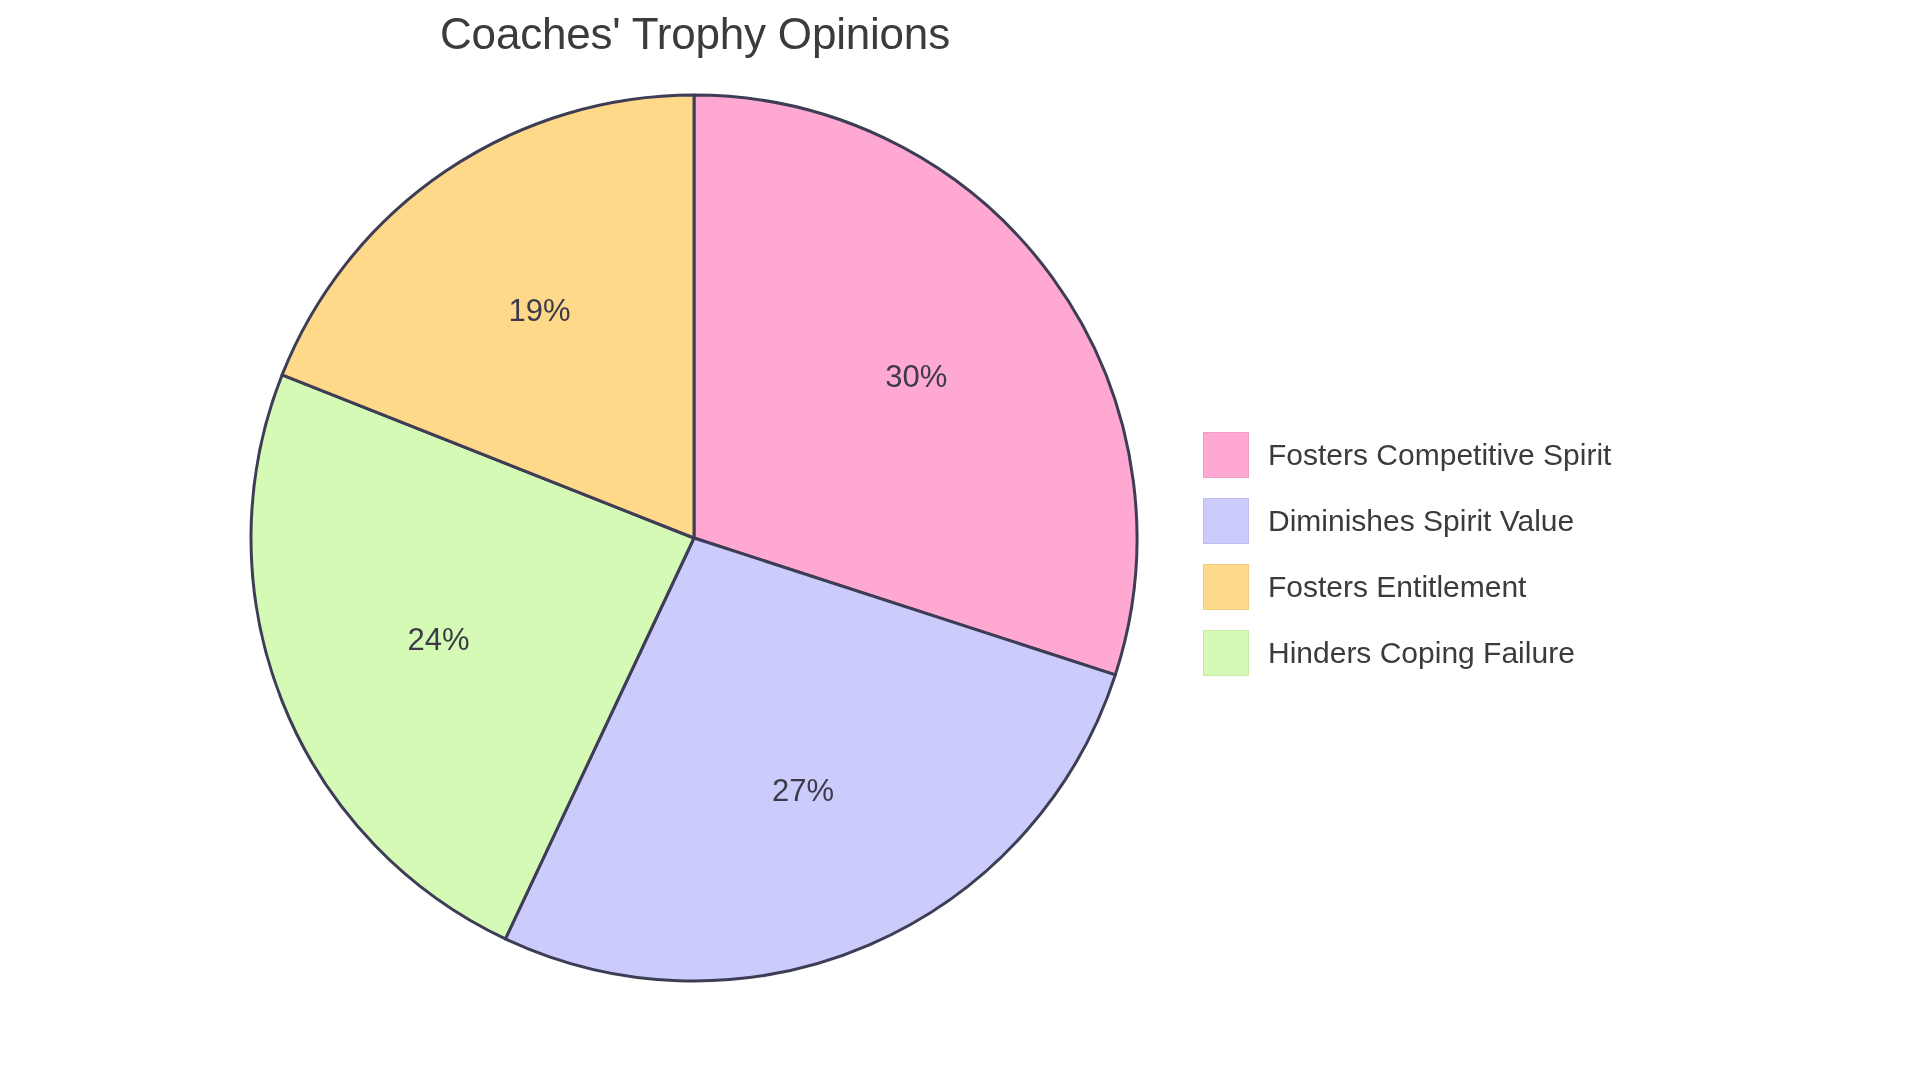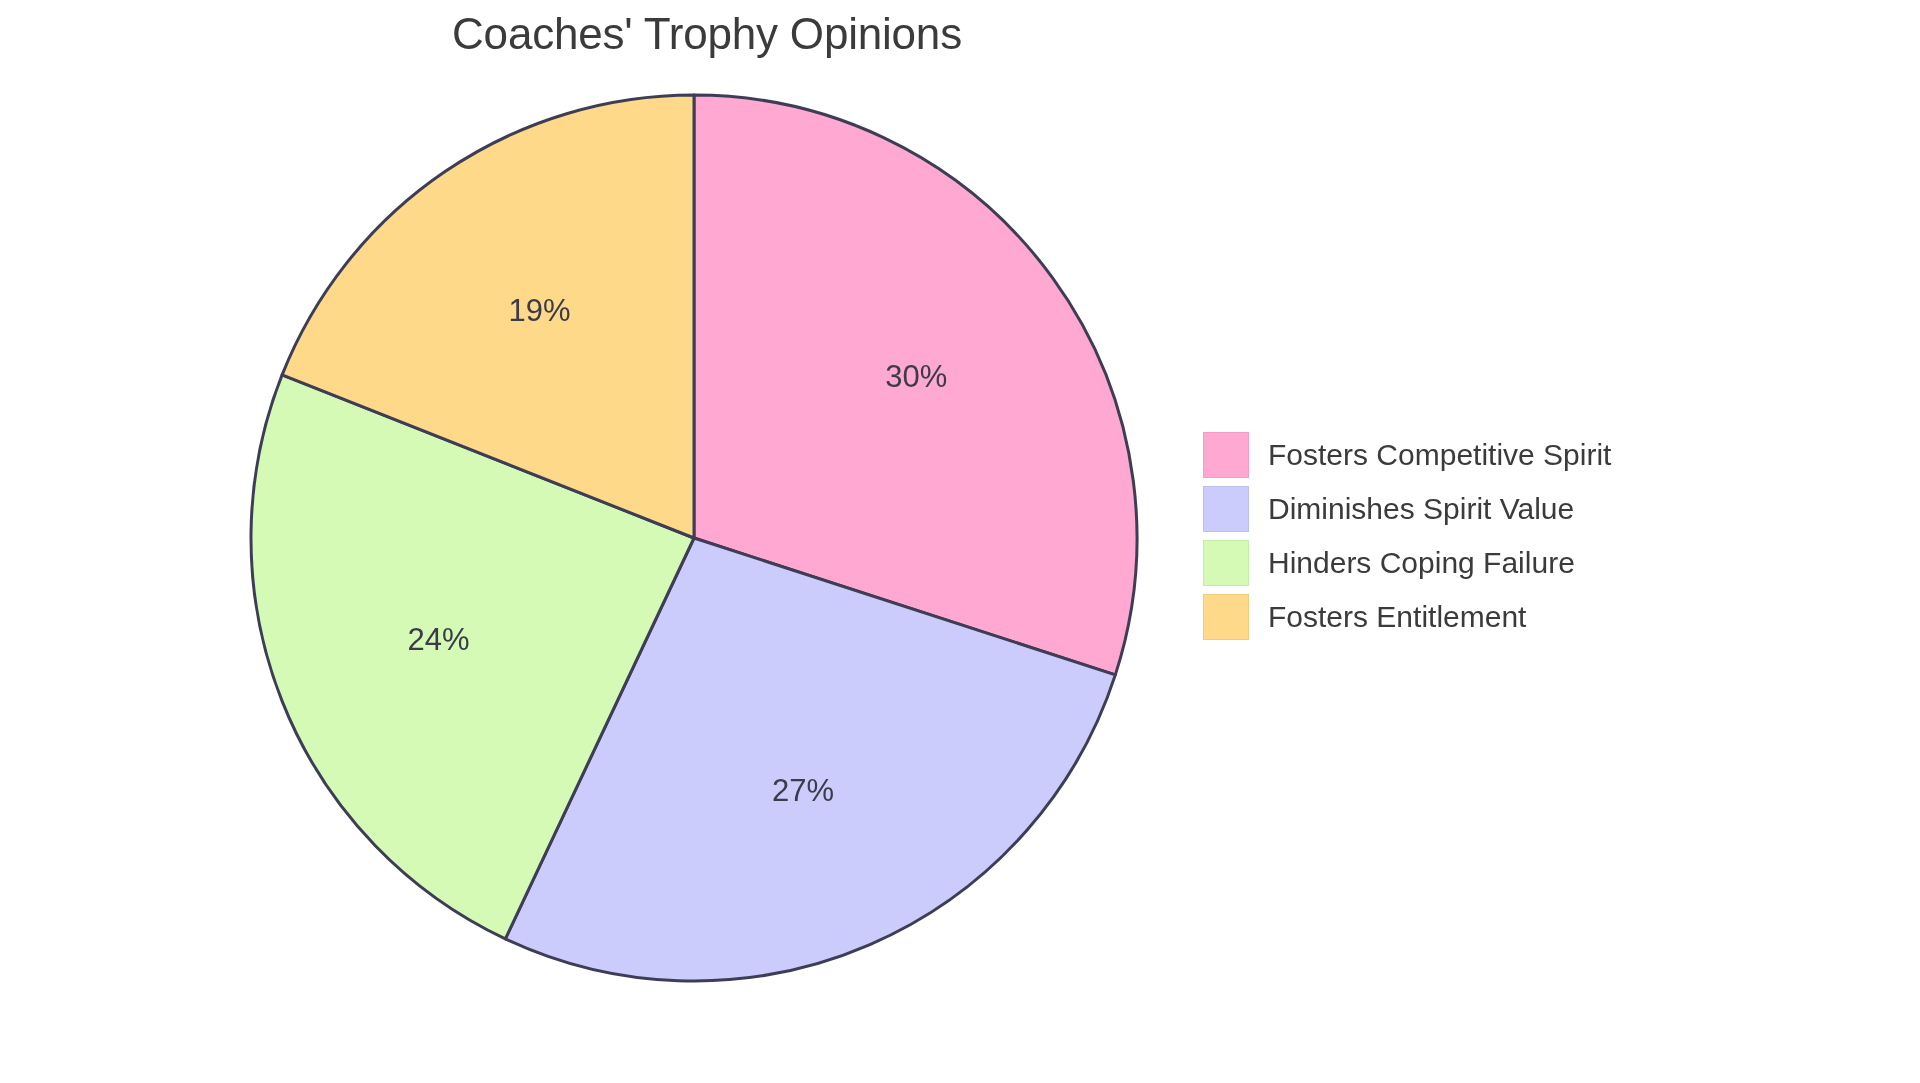--- a/index.html
+++ b/index.html
@@ -25,39 +25,38 @@
     left: 0;
     top: 8px;
     width: 1390px;
     text-align: center;
     font-size: 44px;
     font-weight: 400;
     color: #3b3b3b;
     letter-spacing: -0.2px;
     line-height: 1.2;
     white-space: nowrap;
-    padding-left: 12px;
   }
   #pie-svg {
     position: absolute;
     left: 0;
     top: 0;
   }
   .slice-label {
     font-family: "Liberation Sans", sans-serif;
     font-size: 31px;
     fill: #3b3b4a;
   }
   .legend {
     position: absolute;
     left: 1203px;
     top: 432px;
     display: flex;
     flex-direction: column;
-    gap: 8px;
+    gap: 20px;
   }
   .legend-item {
     display: flex;
     flex-direction: row;
     align-items: center;
     height: 46px;
   }
   .legend-swatch {
     width: 46px;
     height: 46px;
@@ -98,22 +97,22 @@
   <div class="legend" id="legend-container">
       <div class="legend-item">
         <span class="legend-swatch" style="background: rgb(255, 168, 210);"></span>
         <span class="legend-label">Fosters Competitive Spirit</span>
       </div>
       <div class="legend-item">
         <span class="legend-swatch" style="background: rgb(203, 203, 252);"></span>
         <span class="legend-label">Diminishes Spirit Value</span>
       </div>
       <div class="legend-item">
+        <span class="legend-swatch" style="background: rgb(255, 217, 138);"></span>
+        <span class="legend-label">Fosters Entitlement</span>
+      </div>
+      <div class="legend-item">
         <span class="legend-swatch" style="background: rgb(213, 250, 181);"></span>
         <span class="legend-label">Hinders Coping Failure</span>
-      </div>
-      <div class="legend-item">
-        <span class="legend-swatch" style="background: rgb(255, 217, 138);"></span>
-        <span class="legend-label">Fosters Entitlement</span>
       </div>
     </div>
 
 </div>
 
 </body></html>

